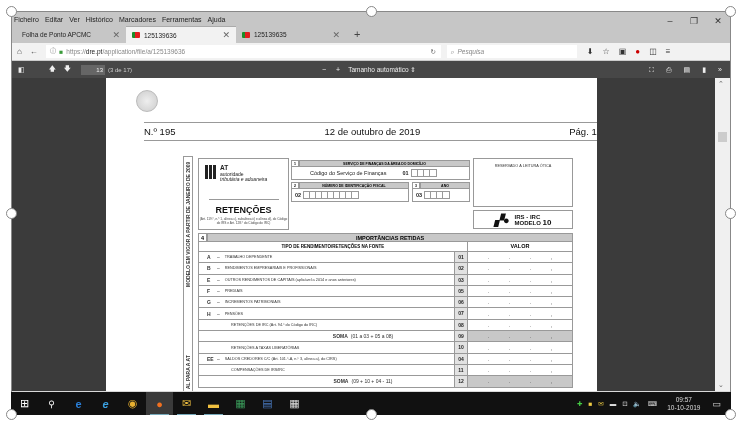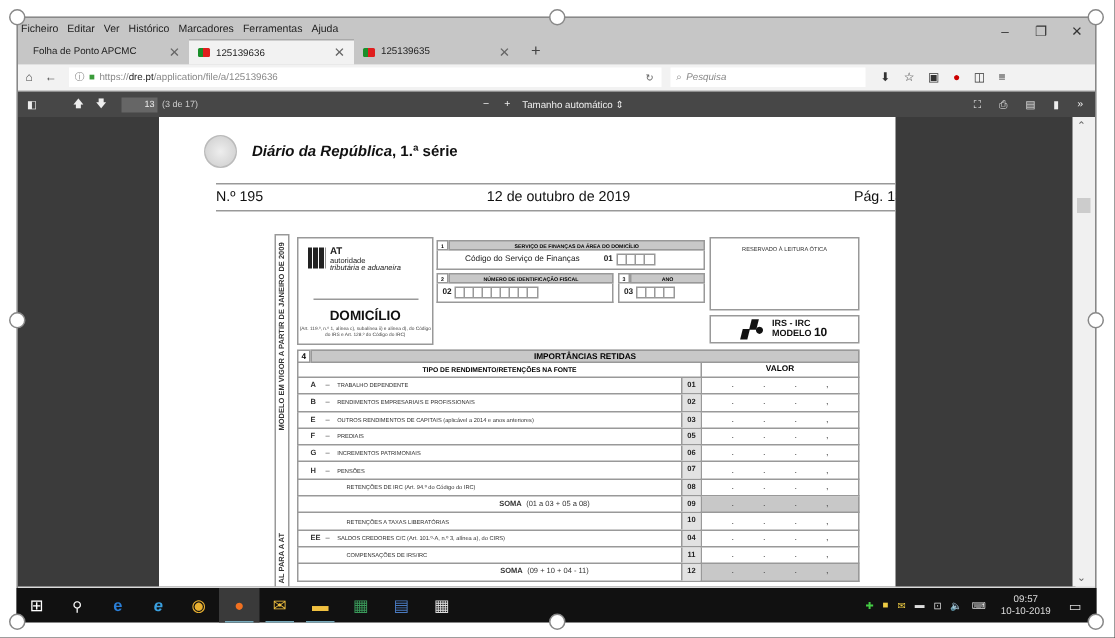--- a/index.html
+++ b/index.html
@@ -185,21 +185,20 @@
       <span>▤</span>
       <span>▮</span>
       <span>»</span>
     </div>
   </div>
 
   <div class="viewer">
     <div class="page">
       <div class="dr-head">
         <div class="seal"></div>
-        <div class="dr-title"><span style="font-style:italic">Diário da República</span><span>, 1.ª série</span></div>
       </div>
       <div class="rule" style="top:44px"></div>
       <div class="issue">
         <b>N.º 195</b>
         <span>12 de outubro de 2019</span>
         <b>Pág. 13</b>
       </div>
       <div class="rule" style="top:62px"></div>
 
       <div class="form">
@@ -207,21 +206,21 @@
           <div class="v1">MODELO EM VIGOR A PARTIR DE JANEIRO DE 2009</div>
           <div class="v2">AL PARA A AT</div>
         </div>
 
         <div class="boxA">
           <div class="at-logo">
             <div class="at-sq"></div>
             <div class="at-txt"><b>AT</b><br><span>autoridade</span><br><i>tributária e aduaneira</i></div>
           </div>
           <div class="declline"></div>
-          <div class="decl">DOMICÍLIO</div>
+          <div class="decl">RETENÇÕES</div>
           <div class="decl-sub">(Art. 119.º, n.º 1, alínea c), subalínea ii) e alínea d), do Código do IRS e Art. 128.º do Código do IRC)</div>
         </div>
 
         <div class="boxB">
           <div class="secrow">
             <div class="secnum">1</div>
             <div class="sechead">SERVIÇO DE FINANÇAS DA ÁREA DO DOMICÍLIO</div>
           </div>
           <div class="cod">
             <span>Código do Serviço de Finanças</span>

